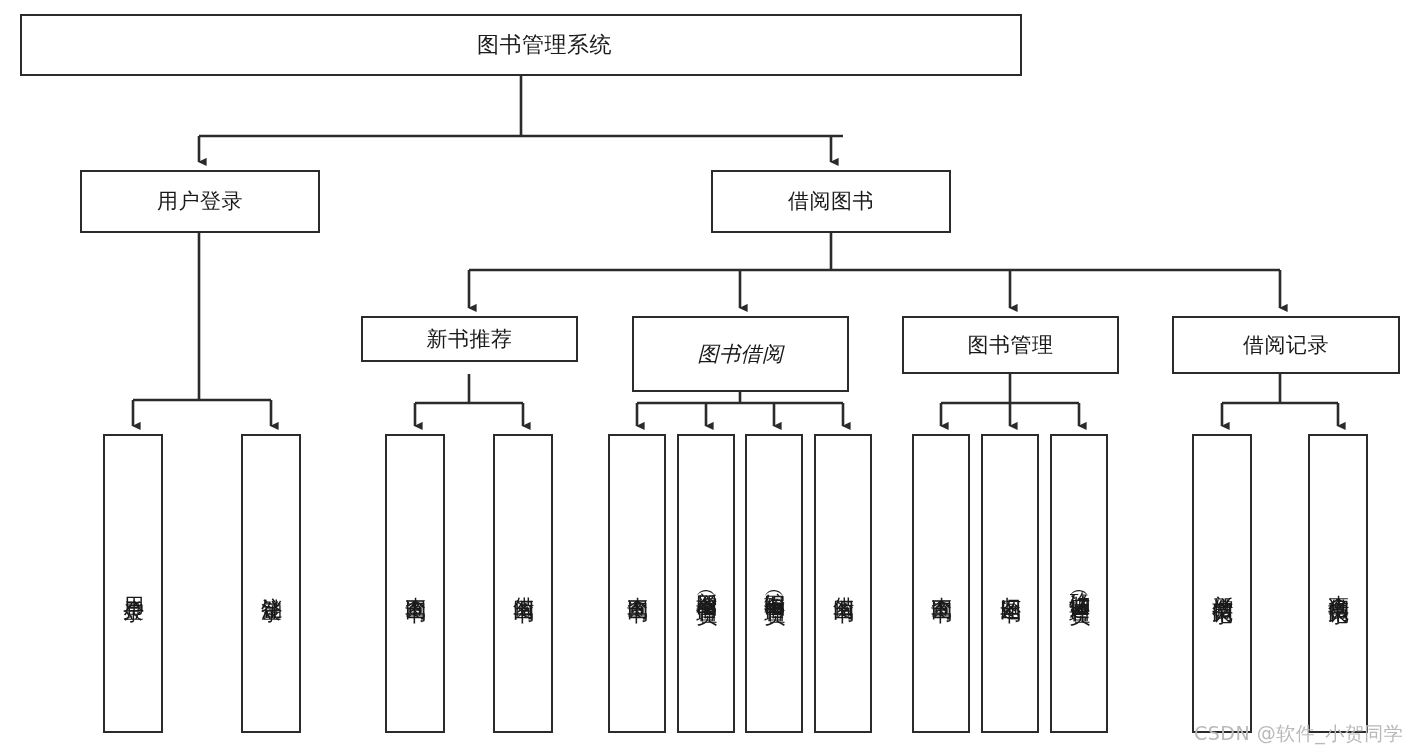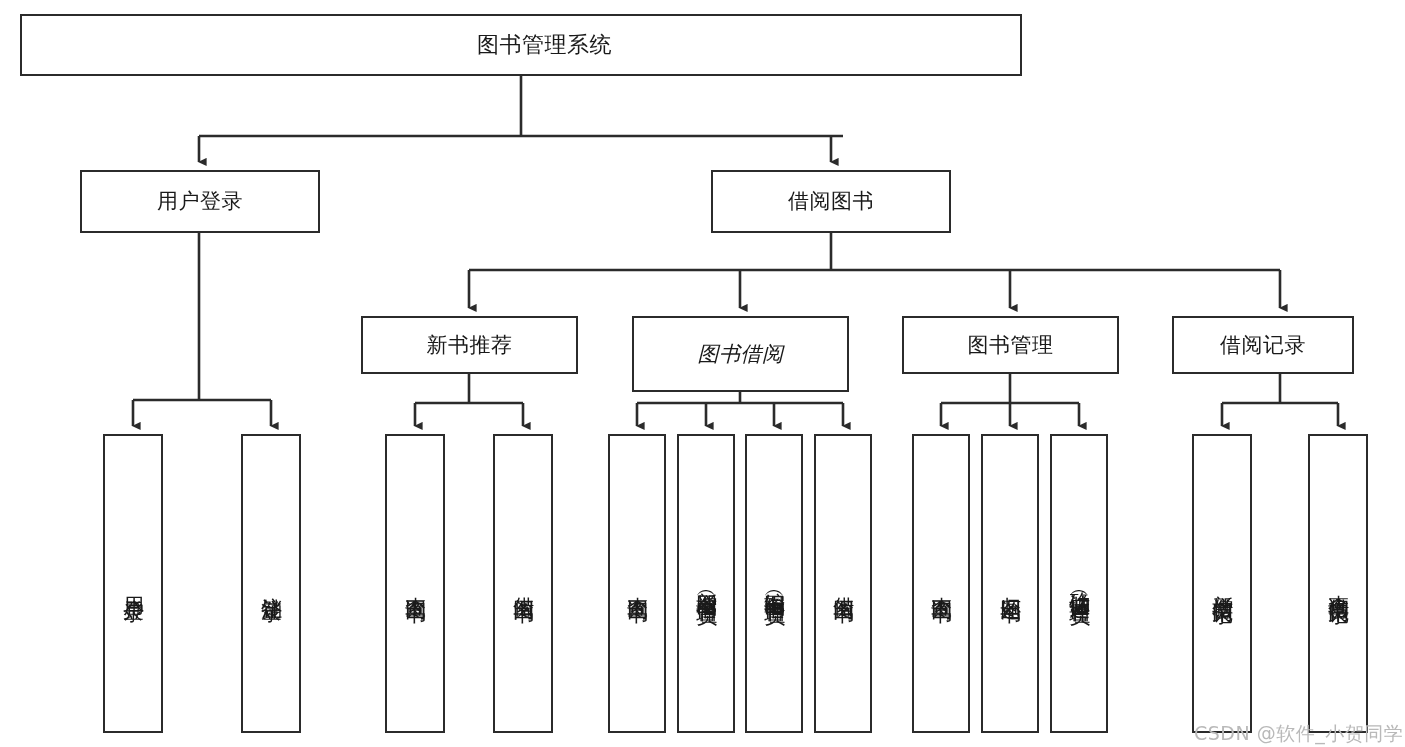--- a/index.html
+++ b/index.html
@@ -129,30 +129,30 @@
     <span>图书管理系统</span>
   </div>
 
   <div class="node node-h" style="left:80px; top:170px; width:240px; height:63px;">
     <span>用户登录</span>
   </div>
   <div class="node node-h" style="left:711px; top:170px; width:240px; height:63px;">
     <span>借阅图书</span>
   </div>
 
-  <div class="node node-h" style="left:361px; top:316px; width:217px; height:58px;">
+  <div class="node node-h" style="left:361px; top:316px; width:217px; height:46px;">
     <span>新书推荐</span>
   </div>
   <div class="node node-h" style="left:632px; top:316px; width:217px; height:76px;font-style:italic;">
     <span>图书借阅</span>
   </div>
   <div class="node node-h" style="left:902px; top:316px; width:217px; height:58px;">
     <span>图书管理</span>
   </div>
-  <div class="node node-h" style="left:1172px; top:316px; width:182px; height:58px;">
+  <div class="node node-h" style="left:1172px; top:316px; width:228px; height:58px;">
     <span>借阅记录</span>
   </div>
 
   <div class="node node-v" style="left:103px; top:434px; width:60px; height:299px;">
     <span class="vlabel">用户登录</span>
   </div>
   <div class="node node-v" style="left:241px; top:434px; width:60px; height:299px;">
     <span class="vlabel">注销登录</span>
   </div>
 

